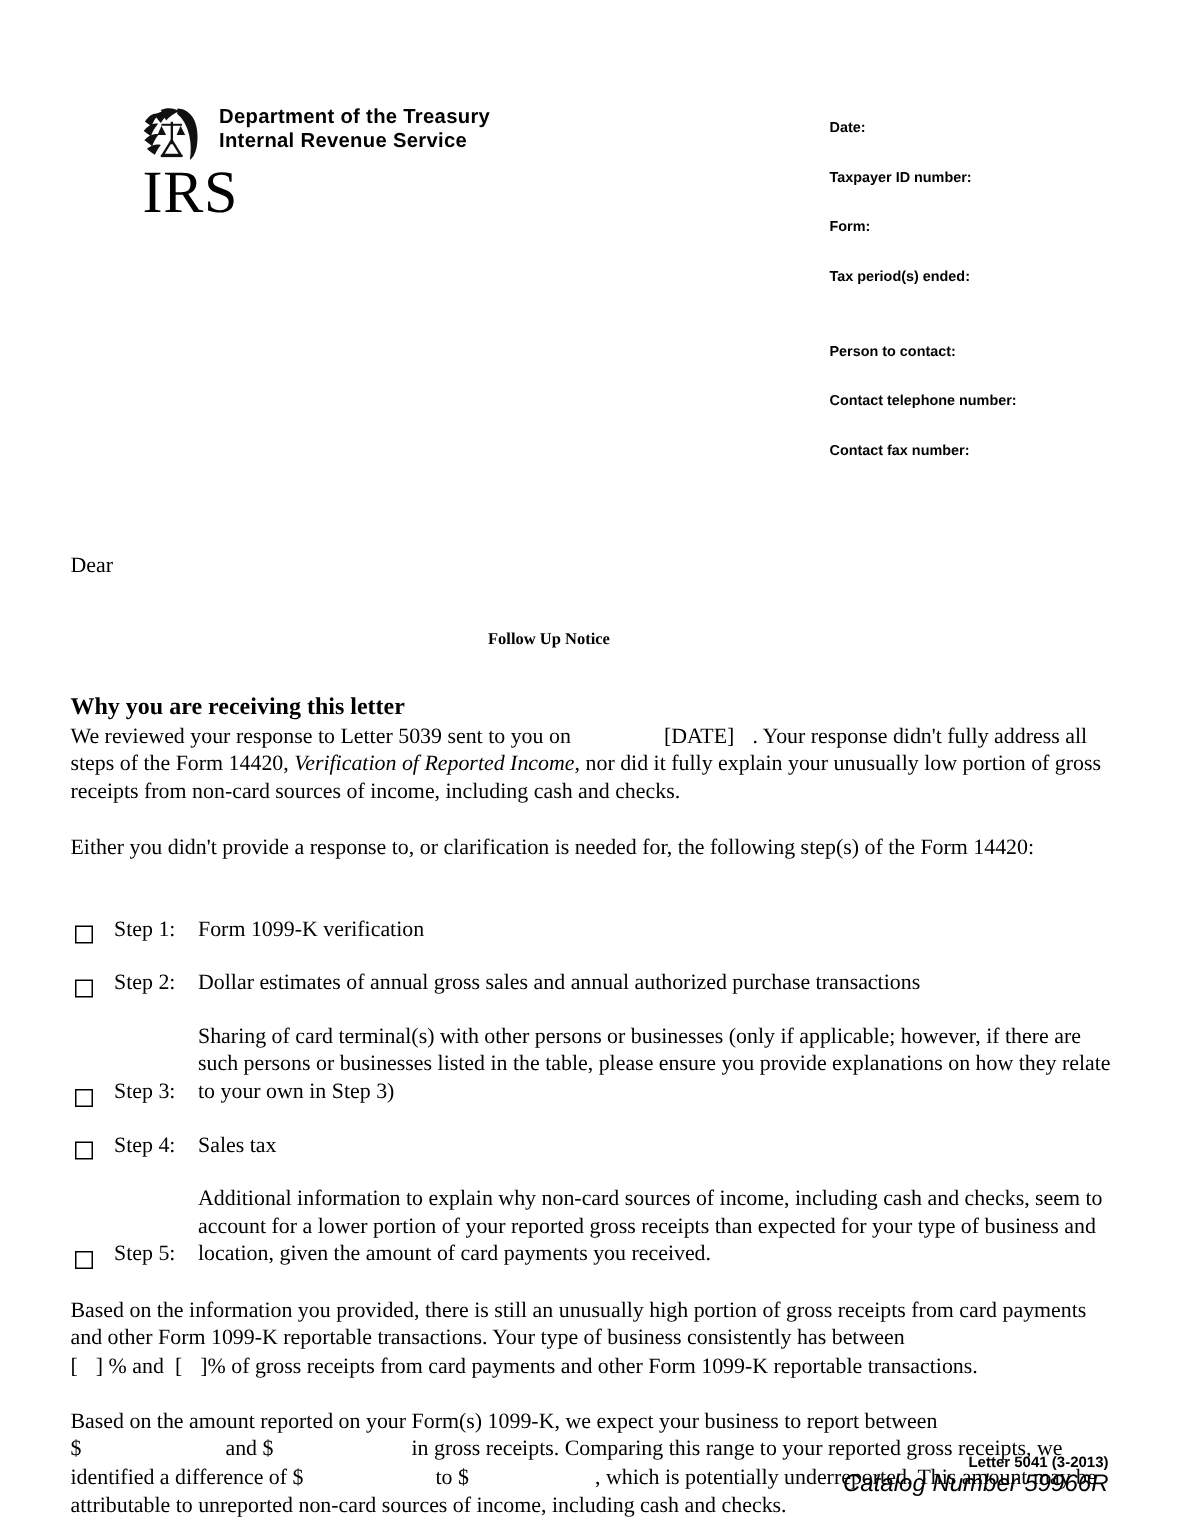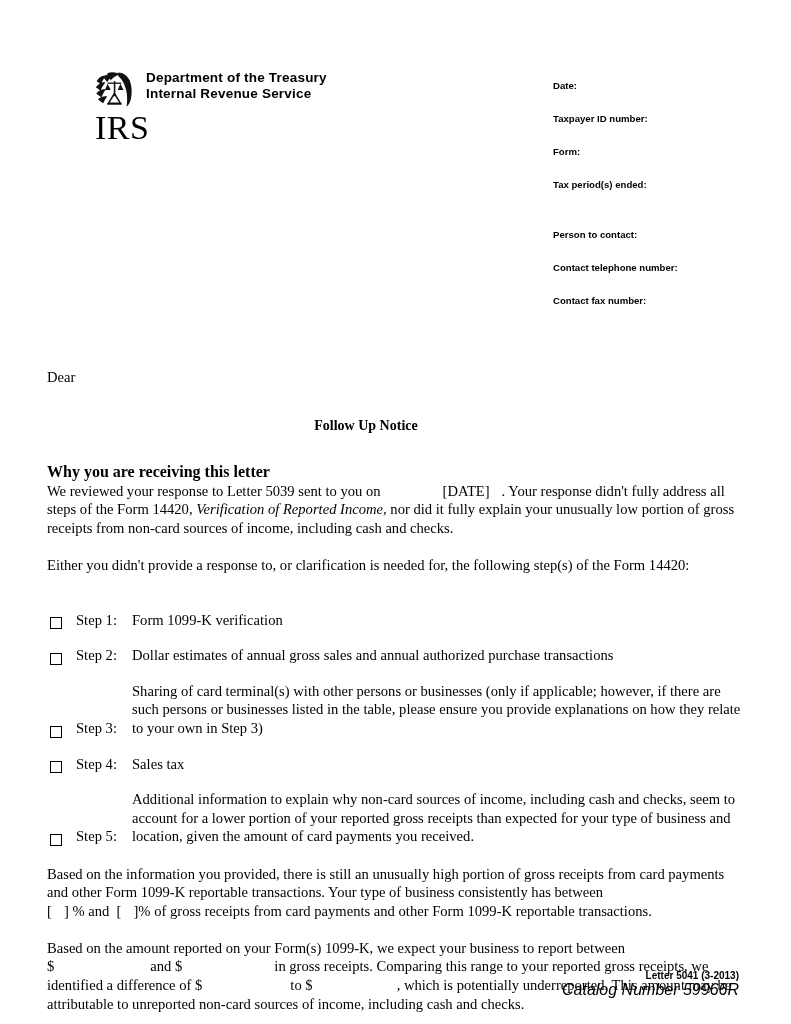--- a/index.html
+++ b/index.html
@@ -45,21 +45,21 @@
     margin-top: 2px;
     font-family: "Liberation Sans", "DejaVu Sans", sans-serif;
     font-weight: bold;
     font-size: 13.5px;
     line-height: 15.5px;
     letter-spacing: 0.2px;
     white-space: nowrap;
   }
   .irs-wordmark {
     font-family: "Liberation Serif", "DejaVu Serif", serif;
-    font-size: 34px;
+    font-size: 40px;
     font-weight: normal;
     letter-spacing: 0.5px;
     line-height: 30px;
     margin-top: 1px;
     margin-left: 1px;
   }
 
   .fields {
     position: absolute;
     left: 517px;
@@ -83,21 +83,21 @@
     width: 698px;
     font-size: 14.6px;
     line-height: 18.6px;
   }
   .salutation {
     margin: 0;
   }
   .doc-title {
     text-align: center;
     font-weight: bold;
-    font-size: 14px;
+    font-size: 11px;
     margin: 30px 0 0 0;
     padding-right: 60px;
   }
   .section-heading {
     font-weight: bold;
     font-size: 16px;
     margin: 28px 0 0 0;
   }
   p.para {
     margin: 0;

